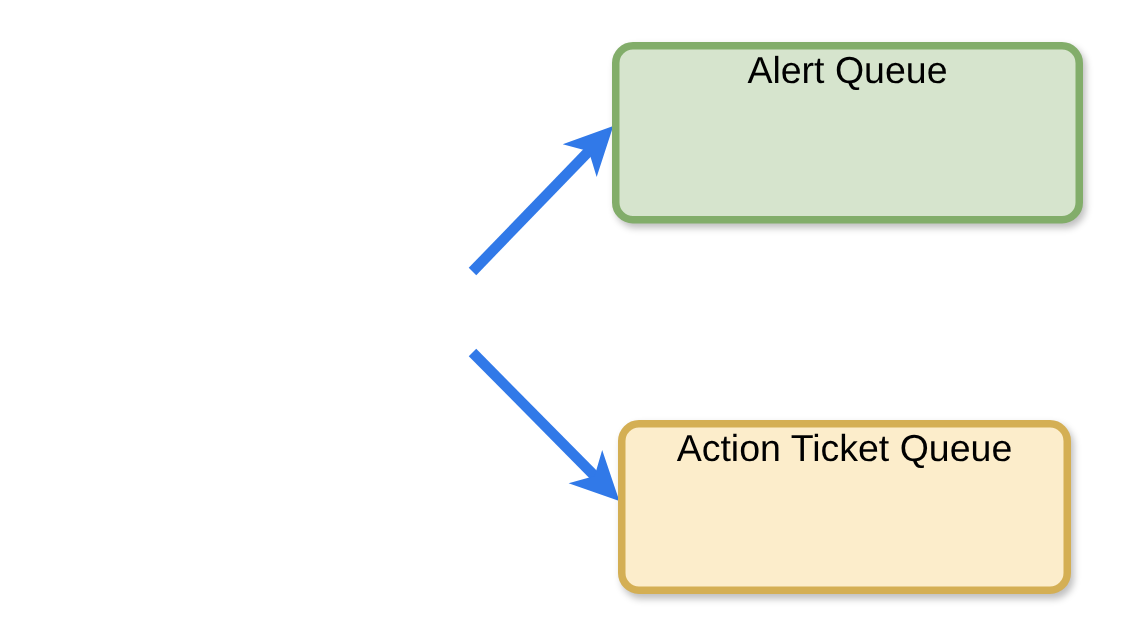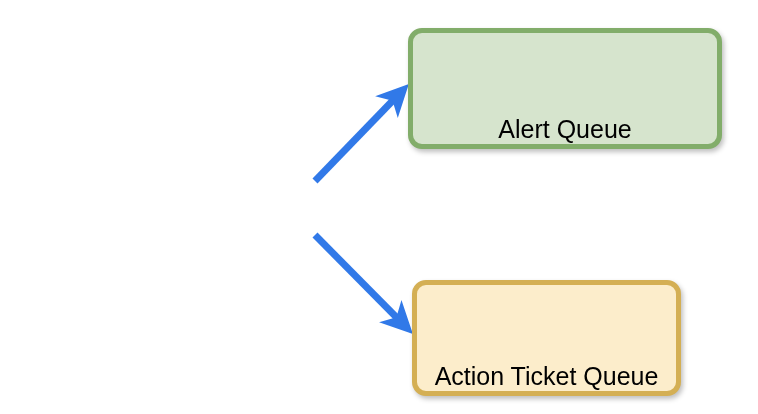--- a/index.html
+++ b/index.html
@@ -12,21 +12,21 @@
     width: 758px;
     height: 414px;
     background: #ffffff;
     overflow: hidden;
     font-family: "Liberation Sans", sans-serif;
   }
   .node {
     position: absolute;
     box-sizing: border-box;
     display: flex;
-    align-items: flex-end;
+    align-items: flex-start;
     justify-content: center;
     text-align: center;
     border-radius: 12px;
   }
   .node-label {
     display: block;
     line-height: 1.15;
     white-space: nowrap;
   }
 
@@ -62,21 +62,21 @@
   #node-alert-queue .node-label {
     color: #000000;
     font-size: 25px;
     font-weight: normal;
   }
 
   
   #node-action-ticket-queue {
     left: 412px;
     top: 280px;
-    width: 269px;
+    width: 302px;
     height: 116px;
     background: #fcedcb;
     border: 5px solid #d4af54;
     border-radius: 14px;
     box-shadow: 2px 3px 5px rgba(0,0,0,0.25);
   }
   #node-action-ticket-queue .node-label {
     color: #000000;
     font-size: 25px;
     font-weight: normal;

